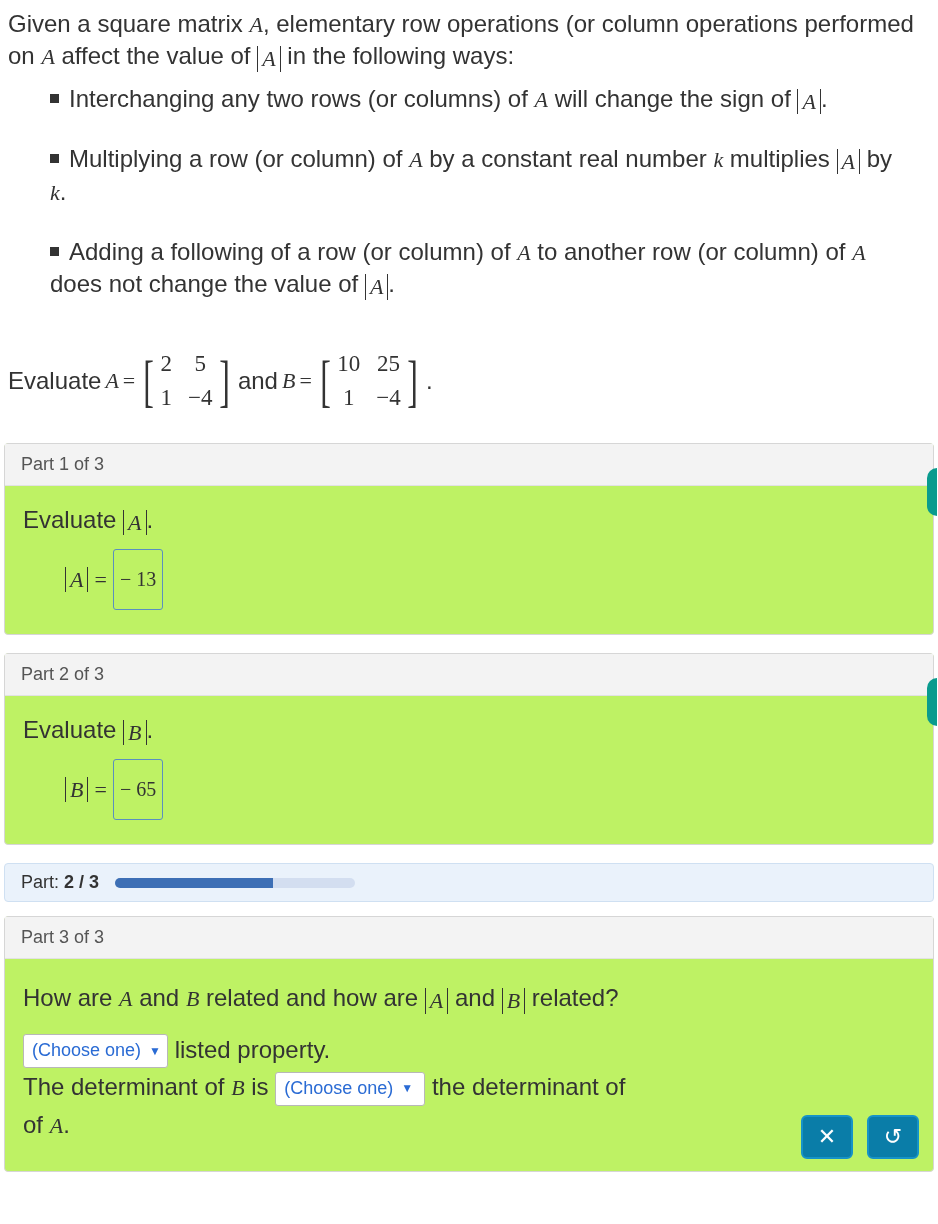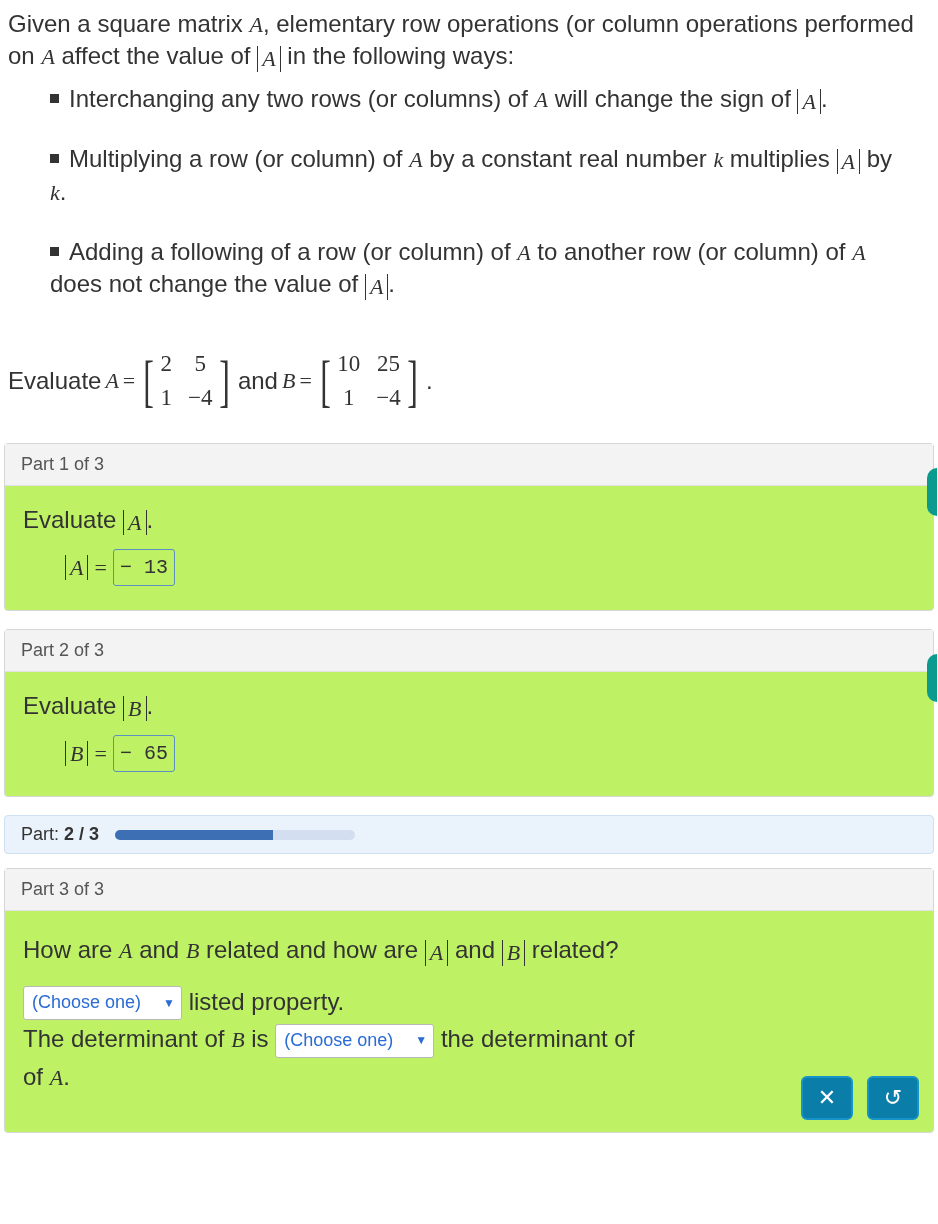--- a/index.html
+++ b/index.html
@@ -95,25 +95,25 @@
     margin-top: 14px;
     padding-left: 42px;
     display: flex;
     align-items: center;
     gap: 6px;
     font-family: "Times New Roman", serif;
     font-size: 22px;
   }
   .ansbox {
     border: 1px solid #5a8fbf;
-    padding: 6px 6px;
+    padding: 18px 6px;
     font-size: 20px;
     color: #333;
     border-radius: 3px;
-    font-family: Liberation Mono, monospace;
+    font-family: Liberation Serif, serif;
     min-width: 38px;
     text-align: center;
   }
   .side-tab {
     position: absolute;
     right: -4px;
     top: 24px;
     width: 10px;
     height: 48px;
     background: #0a9b8e;
@@ -146,21 +146,21 @@
   .dropdown {
     display: inline-flex;
     align-items: center;
     border: 1px solid #b8b8b8;
     border-radius: 3px;
     padding: 2px 6px 2px 8px;
     font-size: 18px;
     color: #2a6bd4;
     background: #fff;
     vertical-align: middle;
-    gap: 22px;
+    gap: 8px;
   }
   .dropdown .tri {
     color: #2a6bd4;
     font-size: 12px;
   }
   .btnrow {
     position: absolute;
     right: 14px;
     bottom: 12px;
     display: flex;
@@ -171,21 +171,21 @@
     height: 44px;
     border: 2px solid #1693c8;
     background: #0a7da8;
     border-radius: 6px;
     color: #fff;
     display: flex;
     align-items: center;
     justify-content: center;
     font-size: 22px;
   }
-  .p3body { line-height: 1.55; padding-bottom: 37px; position: relative; }
+  .p3body { line-height: 1.55; padding-bottom: 28px; position: relative; }
   .p3body .line2 { margin-top: 14px; }
 </style>
 </head>
 <body>
 
 <div class="intro">
   <span>Given a square matrix </span><span class="mvar">A</span><span>, elementary row operations (or column operations performed on </span><span class="mvar">A</span><span> affect the value of </span><span class="det">A</span><span> in the following ways:</span>
 </div>
 
 <div class="bullets">

